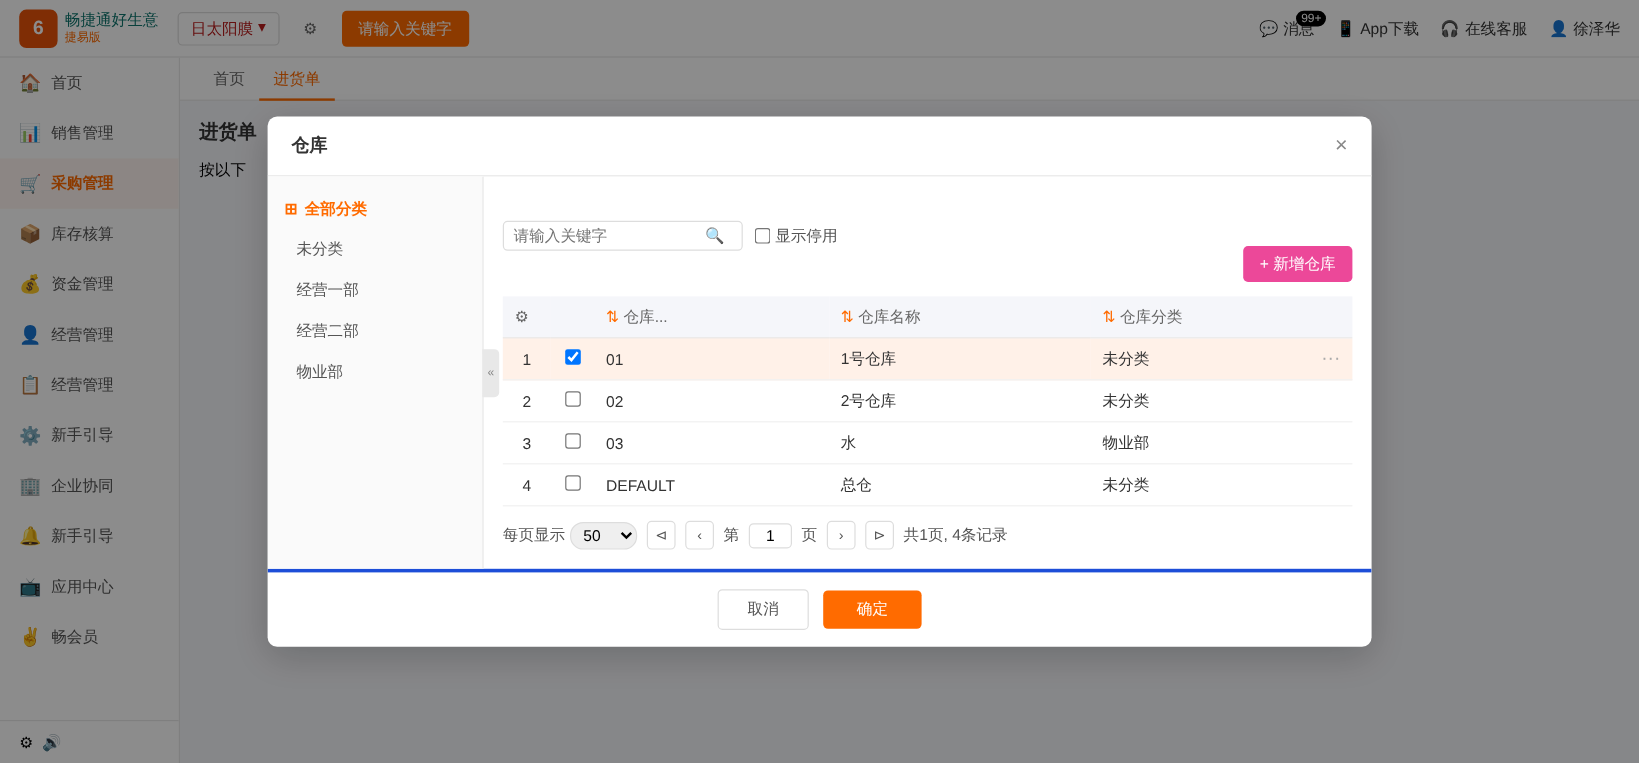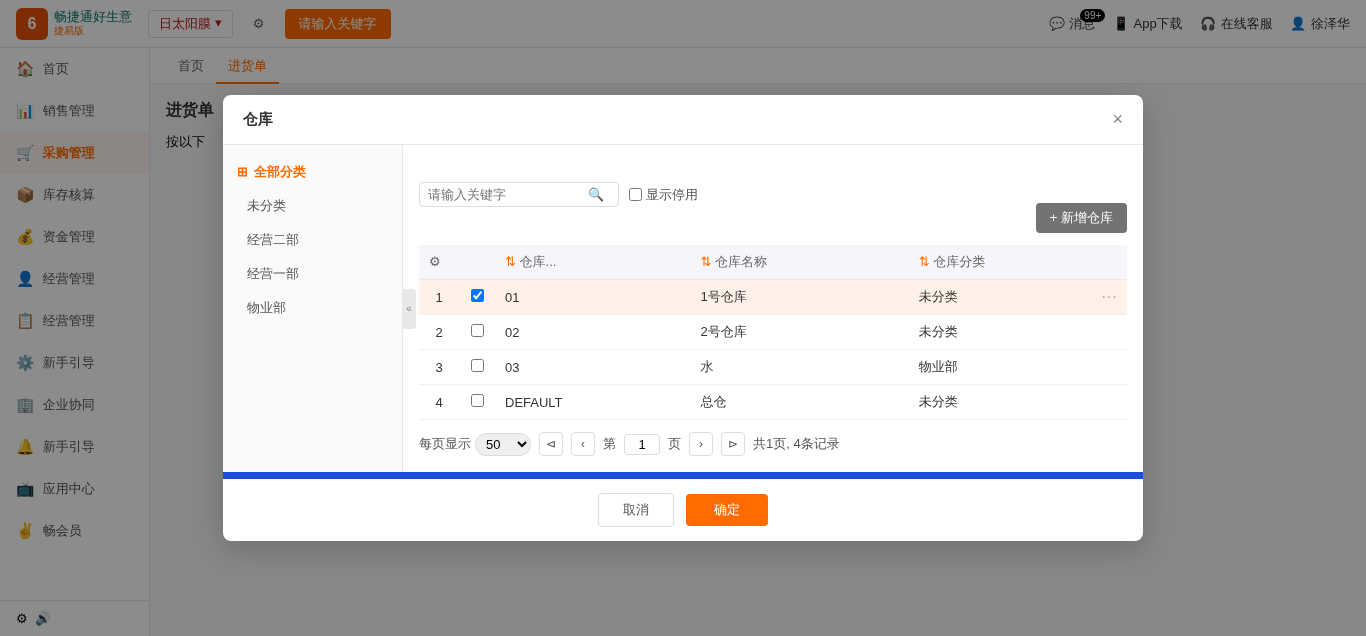--- a/index.html
+++ b/index.html
@@ -165,21 +165,21 @@
     }
     .search-input-wrap input {
       border: none; outline: none; font-size: 13px;
       width: 160px; color: #999;
     }
     .search-icon { color: #999; cursor: pointer; }
     .show-disabled { display: flex; align-items: center; gap: 4px; color: #555; font-size: 13px; }
     .show-disabled input { cursor: pointer; }
     .add-btn {
       margin-left: auto;
-      background: #737373; color: #fff;
+      background: #ec4899; color: #fff;
       border: none; border-radius: 4px;
       padding: 6px 14px; cursor: pointer; font-size: 13px;
       display: flex; align-items: center; gap: 4px; margin-top: 46px;
     }
 
     
     .data-table { width: 100%; border-collapse: collapse; font-size: 13px; }
     .data-table th {
       background: #f5f6fa;
       padding: 8px 10px;
@@ -223,21 +223,21 @@
       width: 36px; text-align: center;
       border: 1px solid #ddd; border-radius: 4px;
       padding: 2px 4px; font-size: 13px;
     }
 
     
     .modal-footer {
       display: flex; align-items: center; justify-content: center;
       gap: 12px;
       padding: 14px 20px;
-      border-top: 7px solid #1d4ed8;
+      border-top: 3px solid #1d4ed8;
     }
     .btn-cancel {
       border: 1px solid #ddd; background: #fff;
       border-radius: 4px; padding: 7px 24px;
       cursor: pointer; font-size: 13px; color: #555;
     }
     .btn-confirm {
       border: none; background: #ff6b00;
       border-radius: 4px; padding: 7px 28px;
       cursor: pointer; font-size: 13px; color: #fff;
@@ -367,22 +367,22 @@
     </div>
 
     <div class="modal-body">
 
       <div class="tree-panel">
         <div class="tree-header">
           <span>⊞</span>
           <span>全部分类</span>
         </div>
         <div class="tree-item">未分类</div>
+        <div class="tree-item">经营一部</div>
         <div class="tree-item">经营二部</div>
-        <div class="tree-item">经营一部</div>
         <div class="tree-item">物业部</div>
         <div class="tree-collapse">«</div>
       </div>
 
       <div class="table-panel">
 
         <div class="table-toolbar">
           <div class="search-input-wrap">
             <input type="text" placeholder="请输入关键字" style="">
             <span class="search-icon">🔍</span>

